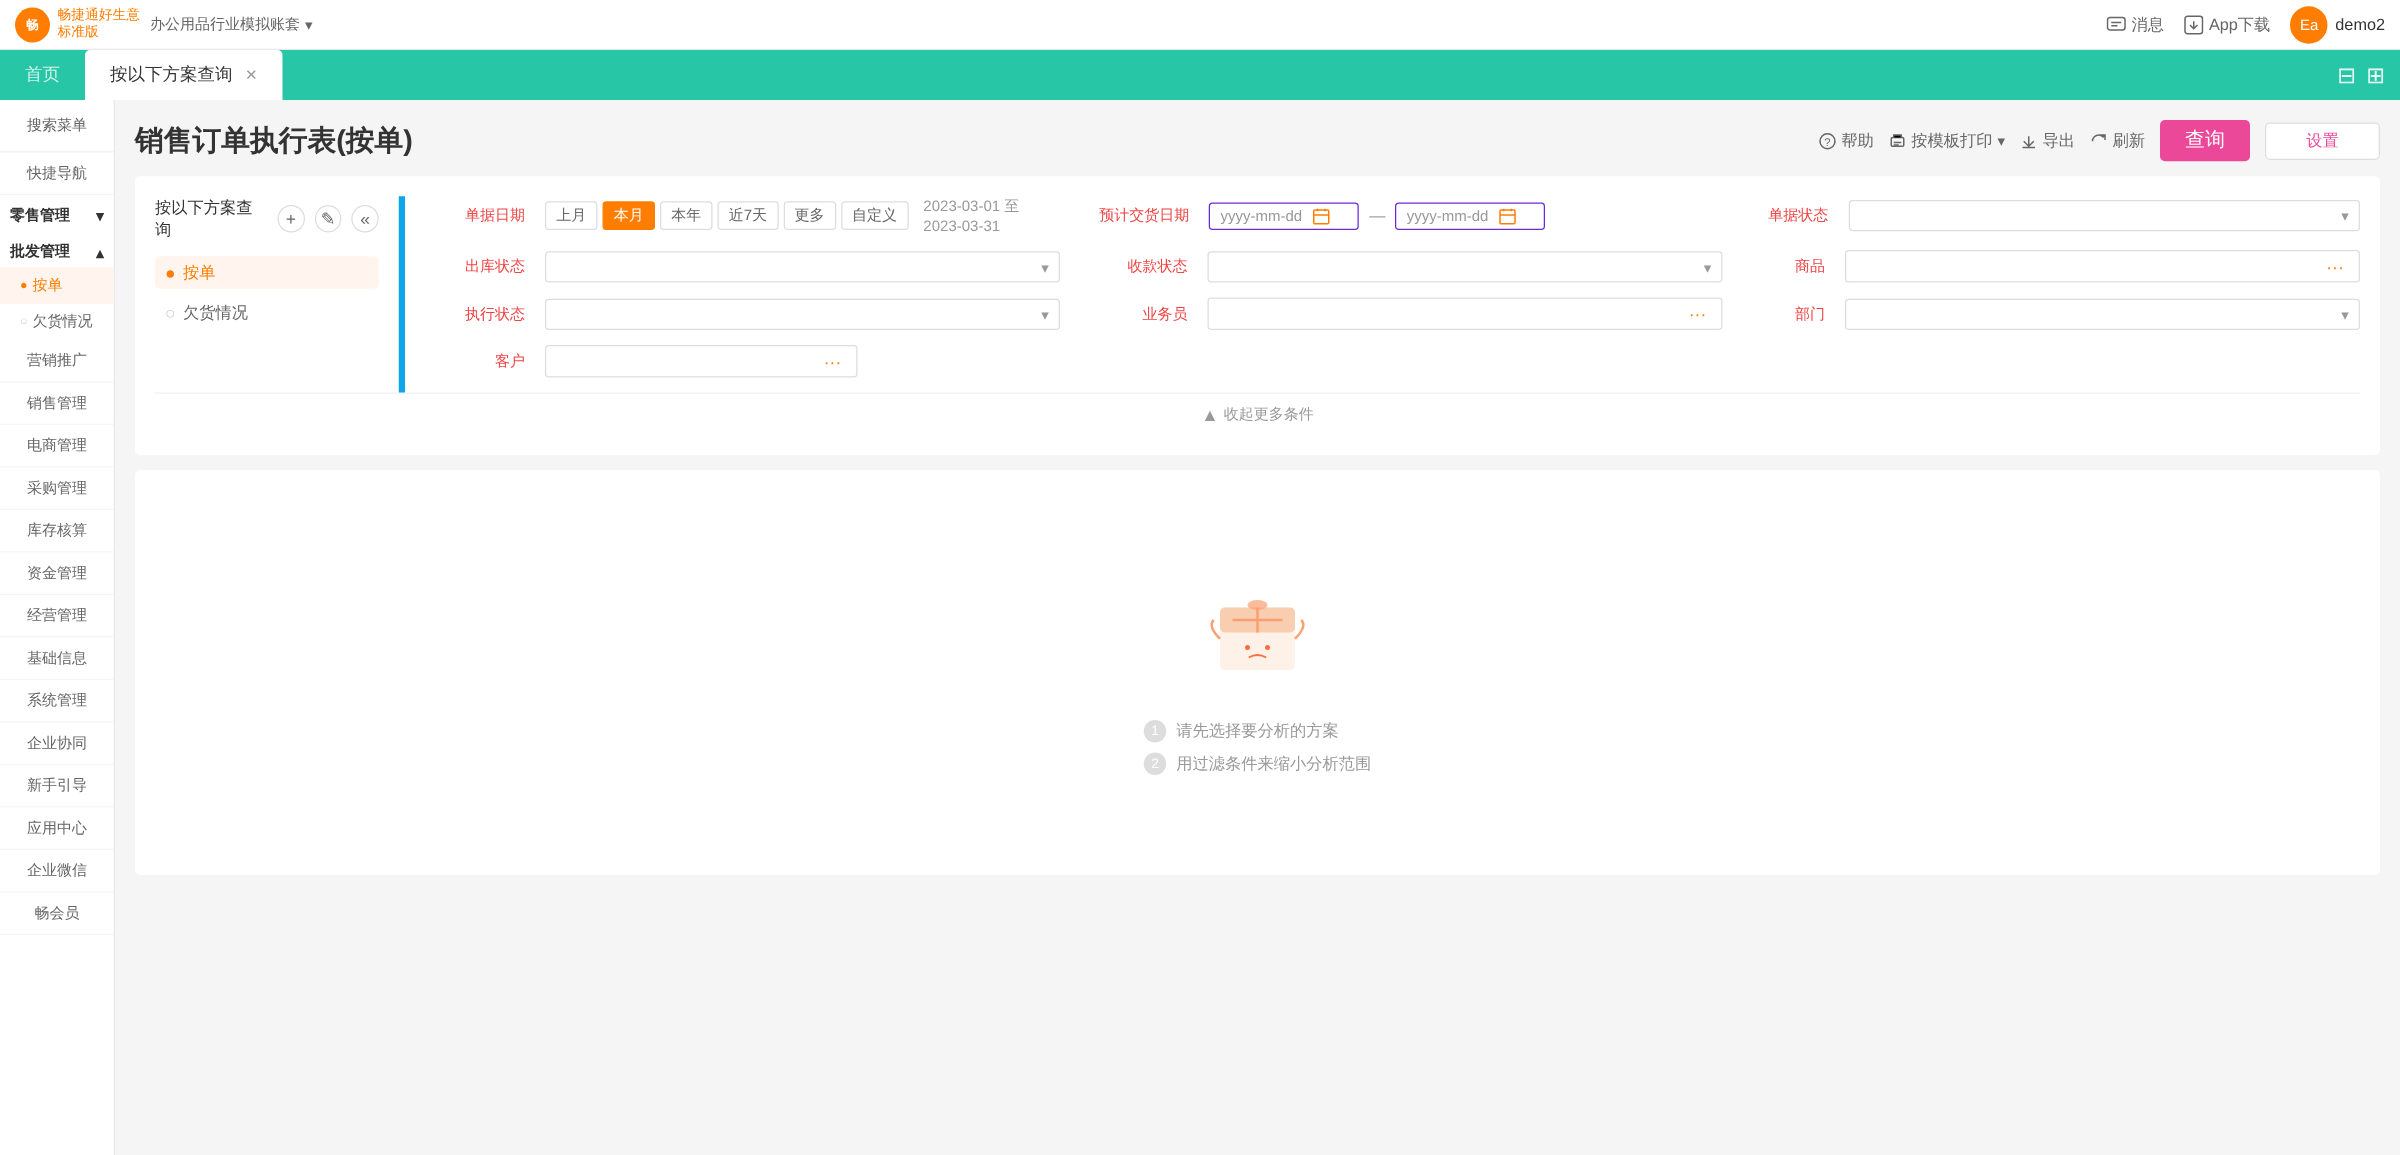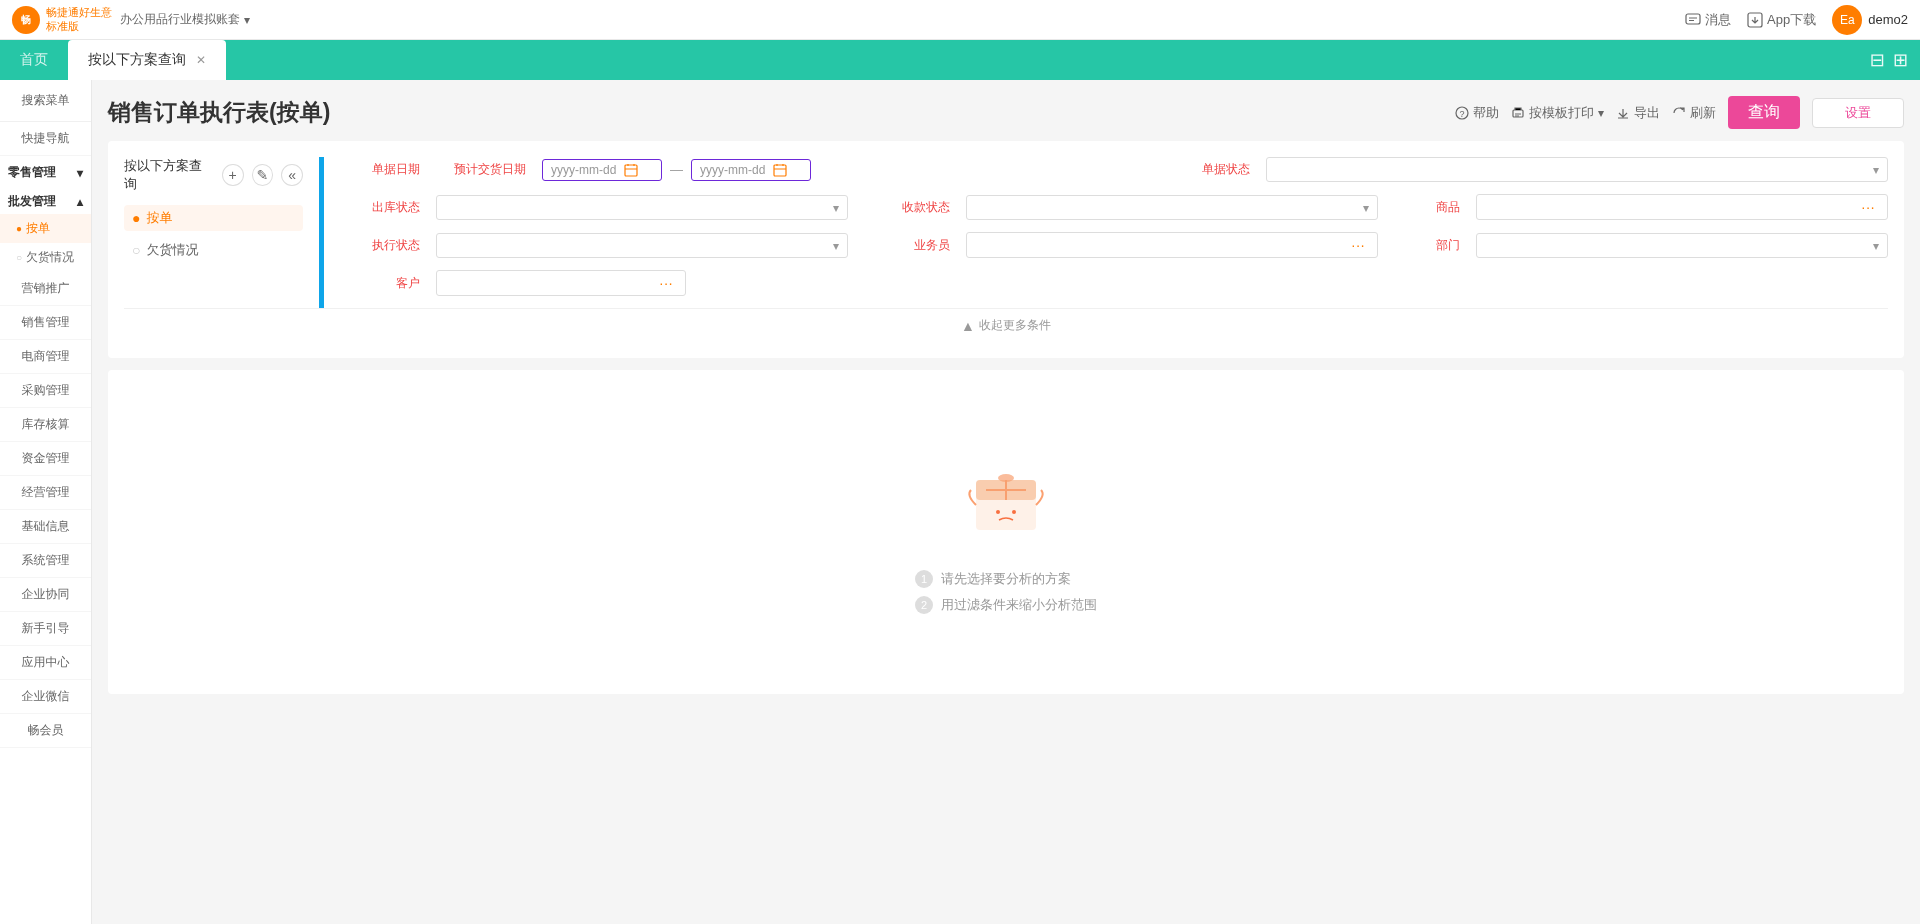--- a/index.html
+++ b/index.html
@@ -622,20 +622,31 @@
                 <span style="color:#ccc;font-size:14px;">○</span>
                 <span>欠货情况</span>
               </div>
             </div>
           </div>
 
           <div class="filter-right">
 
             <div class="filter-row">
               <span class="filter-label">单据日期</span>
+              <div style="display:flex;align-items:center;gap:4px;flex:1;">
+                <div class="date-filter-buttons">
+                  <button class="date-btn">上月</button>
+                  <button class="date-btn active">本月</button>
+                  <button class="date-btn">本年</button>
+                  <button class="date-btn">近7天</button>
+                  <button class="date-btn">更多</button>
+                  <button class="date-btn">自定义</button>
+                </div>
+                <span class="date-range">2023-03-01 至 2023-03-31</span>
+              </div>
 
               <span class="filter-label" style="width:90px;flex-shrink:0;">预计交货日期</span>
               <div style="display:flex;align-items:center;gap:4px;flex:1;">
                 <div class="date-input">
                   <span>yyyy-mm-dd</span>
                   <svg width="14" height="14" viewBox="0 0 14 14" style="margin-left:4px;flex-shrink:0;">
                     <rect x="1" y="2" width="12" height="11" rx="1" stroke="#ff7d00" stroke-width="1.2" fill="none"></rect>
                     <path d="M4 1v2M10 1v2M1 6h12" stroke="#ff7d00" stroke-width="1.2"></path>
                   </svg>
                 </div>

